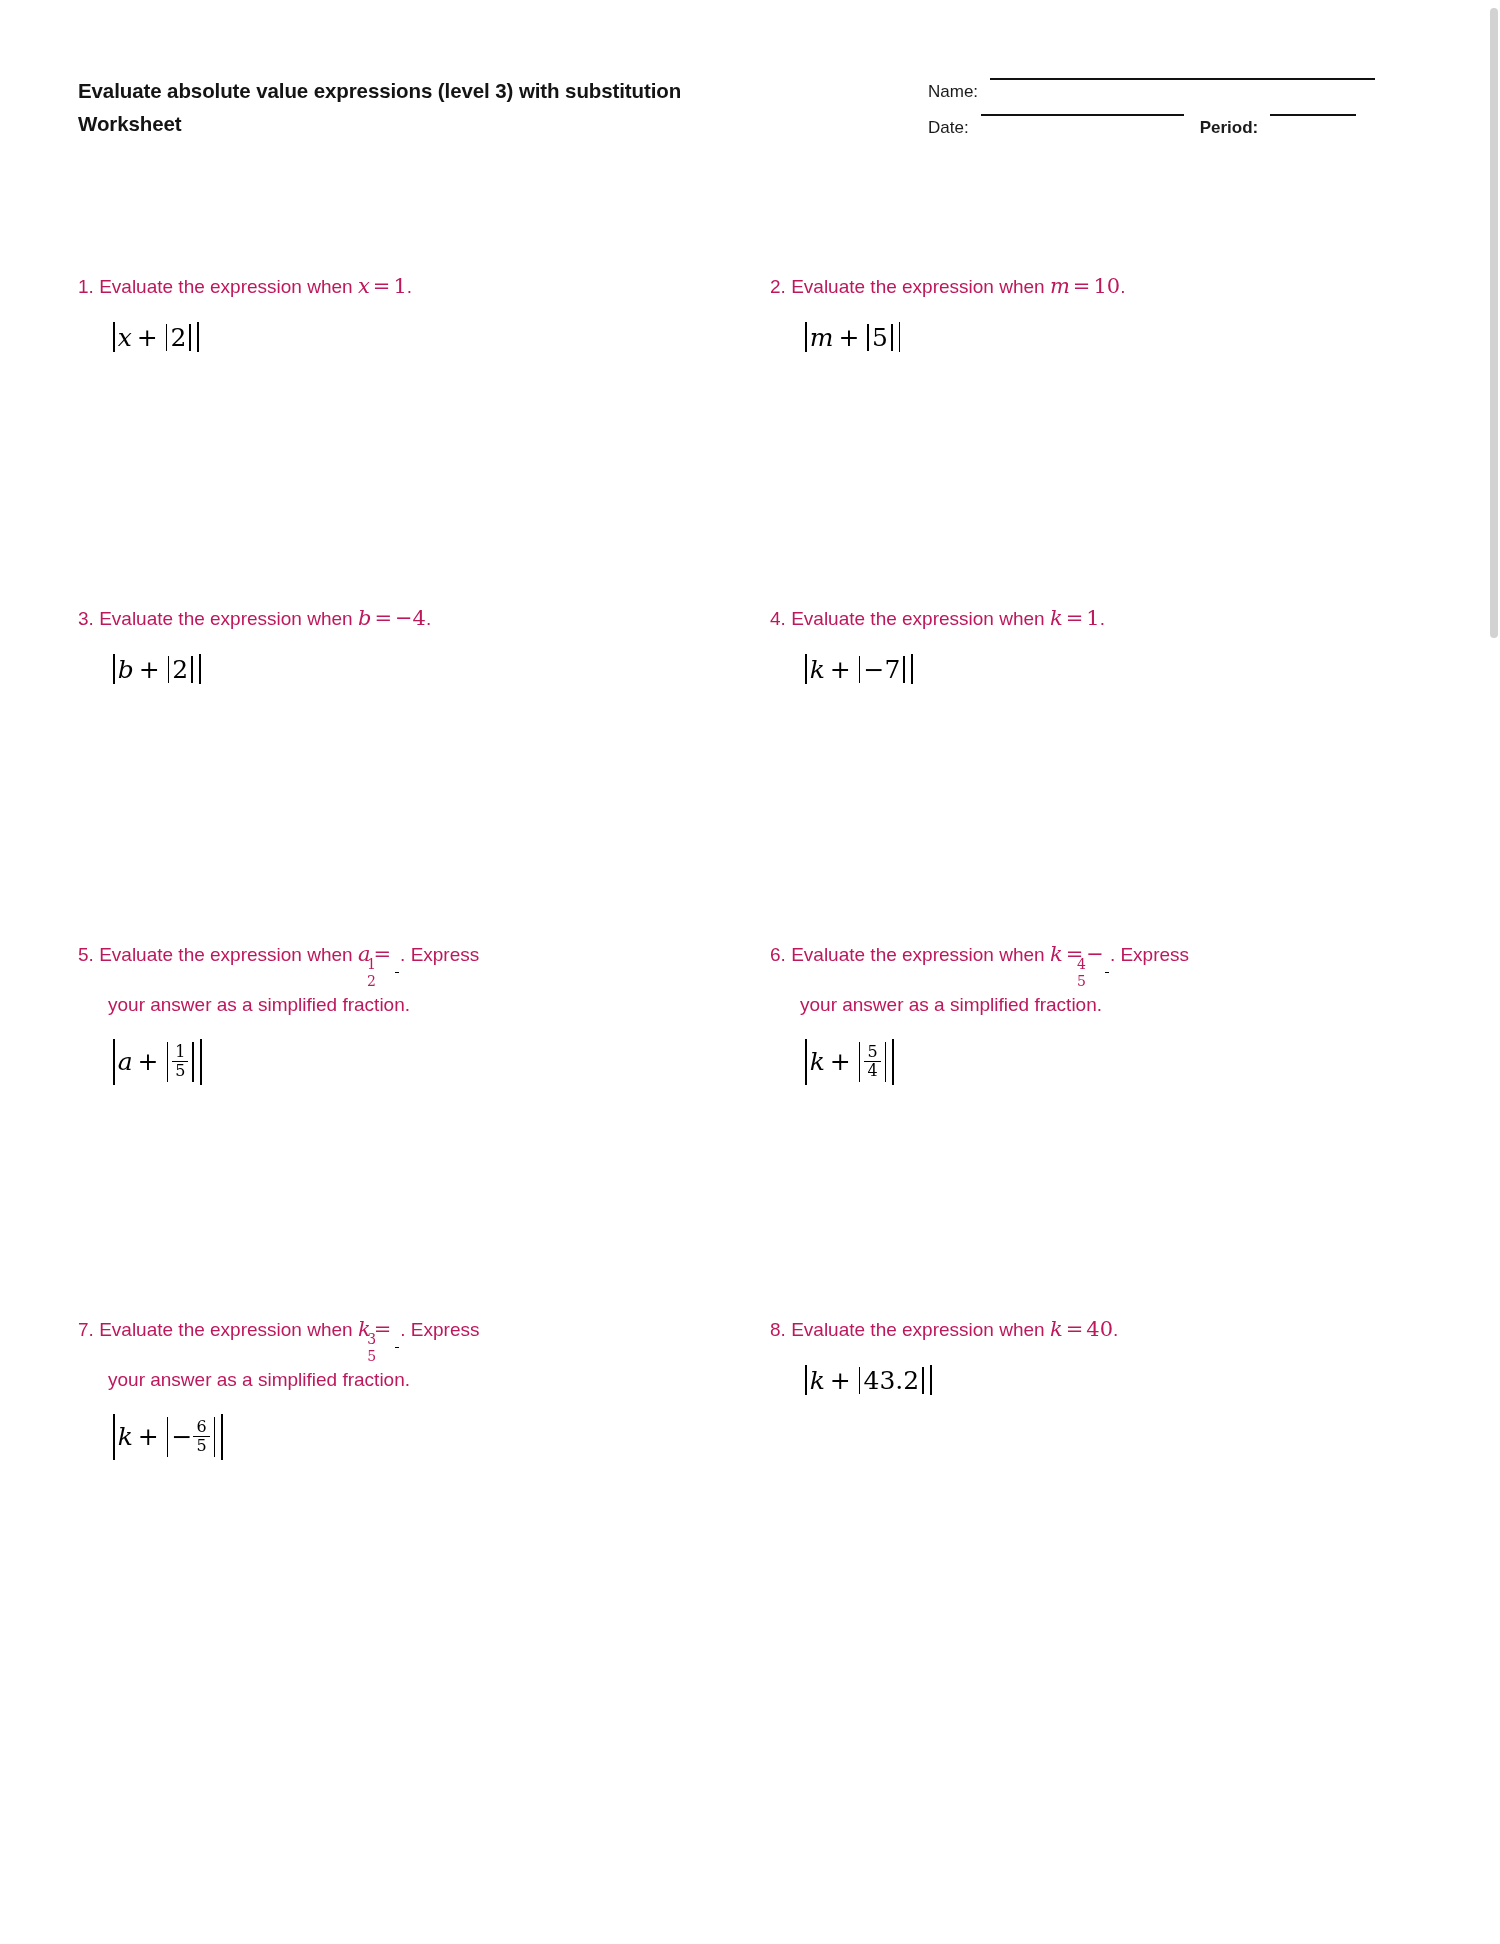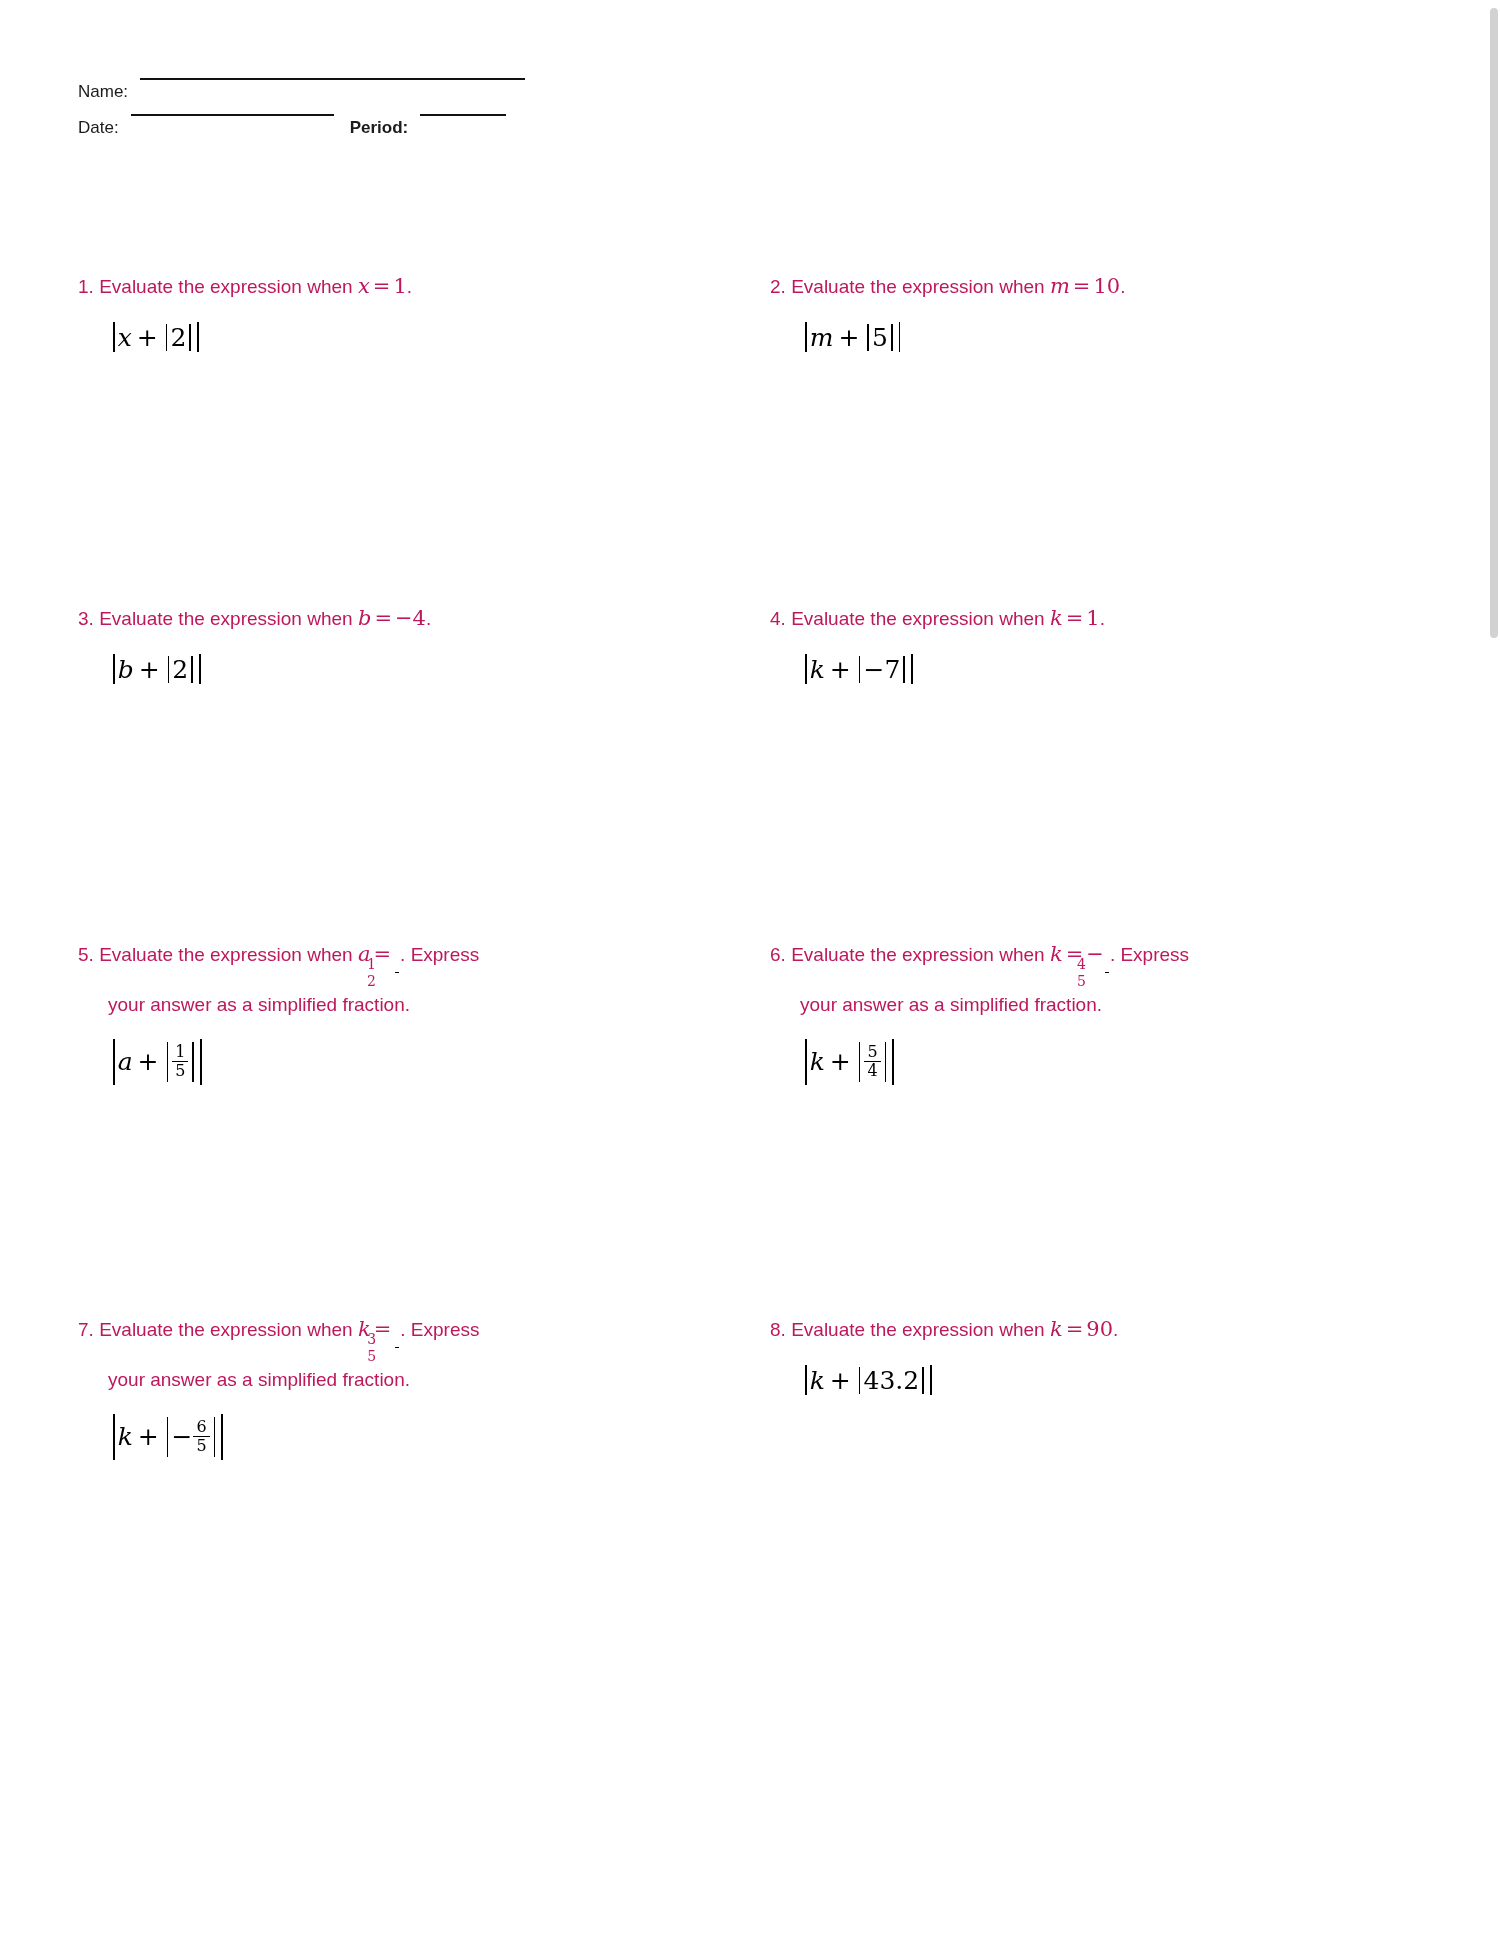--- a/index.html
+++ b/index.html
@@ -238,20 +238,24 @@
   }
   .footer div { display: block; }
 </style>
 </head>
 <body>
 
 <div class="page">
 
   <div class="header">
 
+    <div class="worksheet-title">
+      <span>Evaluate absolute value expressions (level 3) with substitution</span><br>
+      <span>Worksheet</span>
+    </div>
 
     <div class="meta">
       <div class="meta-row">
         <span class="meta-label">Name:</span>
         <span class="rule rule-name"></span>
       </div>
       <div class="meta-row">
         <span class="meta-label">Date:</span>
         <span class="rule rule-date"></span>
         <span class="meta-label period">Period:</span>
@@ -447,21 +451,21 @@
               <span class="bar tall"></span>
           </span>
         </div>
       </div>
 
       <div class="problem right">
         <div class="prompt">
           <span class="hang">
             <span>8.</span>
             <span>Evaluate the expression when</span>
-            <span class="mi">k</span><span class="mo">=</span><span class="mn">90</span><span>.</span>
+            <span class="mi">k</span><span class="mo">=</span><span class="mn">40</span><span>.</span>
           </span>
         </div>
         <div class="expression">
           <span class="exwrap">
             <span class="bar h1"></span>
               <span class="ex-i">k</span>
               <span class="ex-op">+</span>
               <span class="bar h2"></span>
               <span class="ex-n">43.2</span>
               <span class="bar h2"></span>

